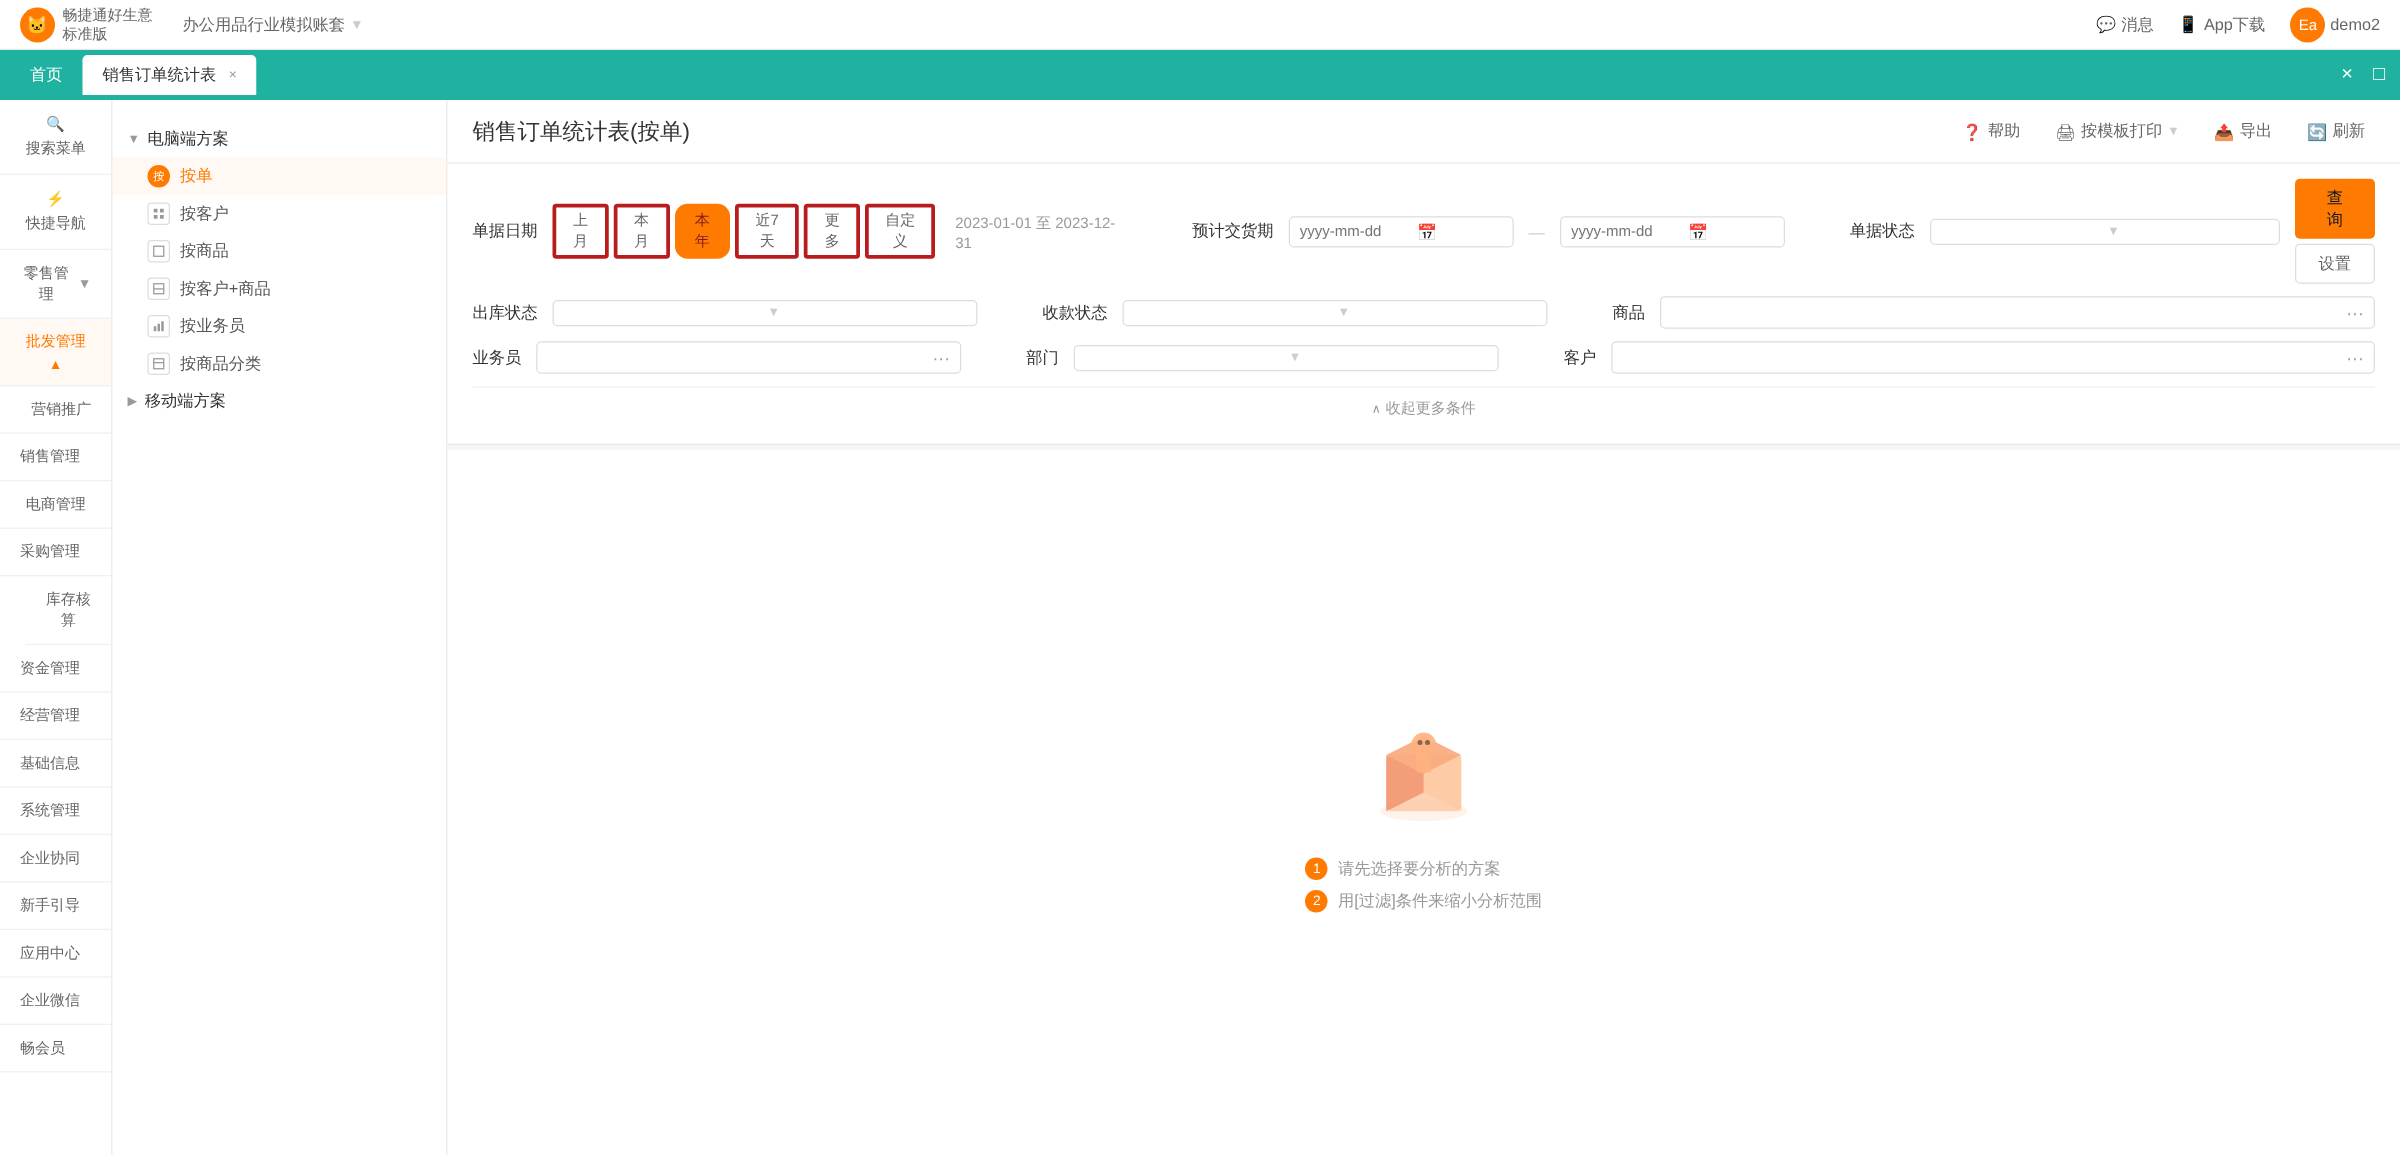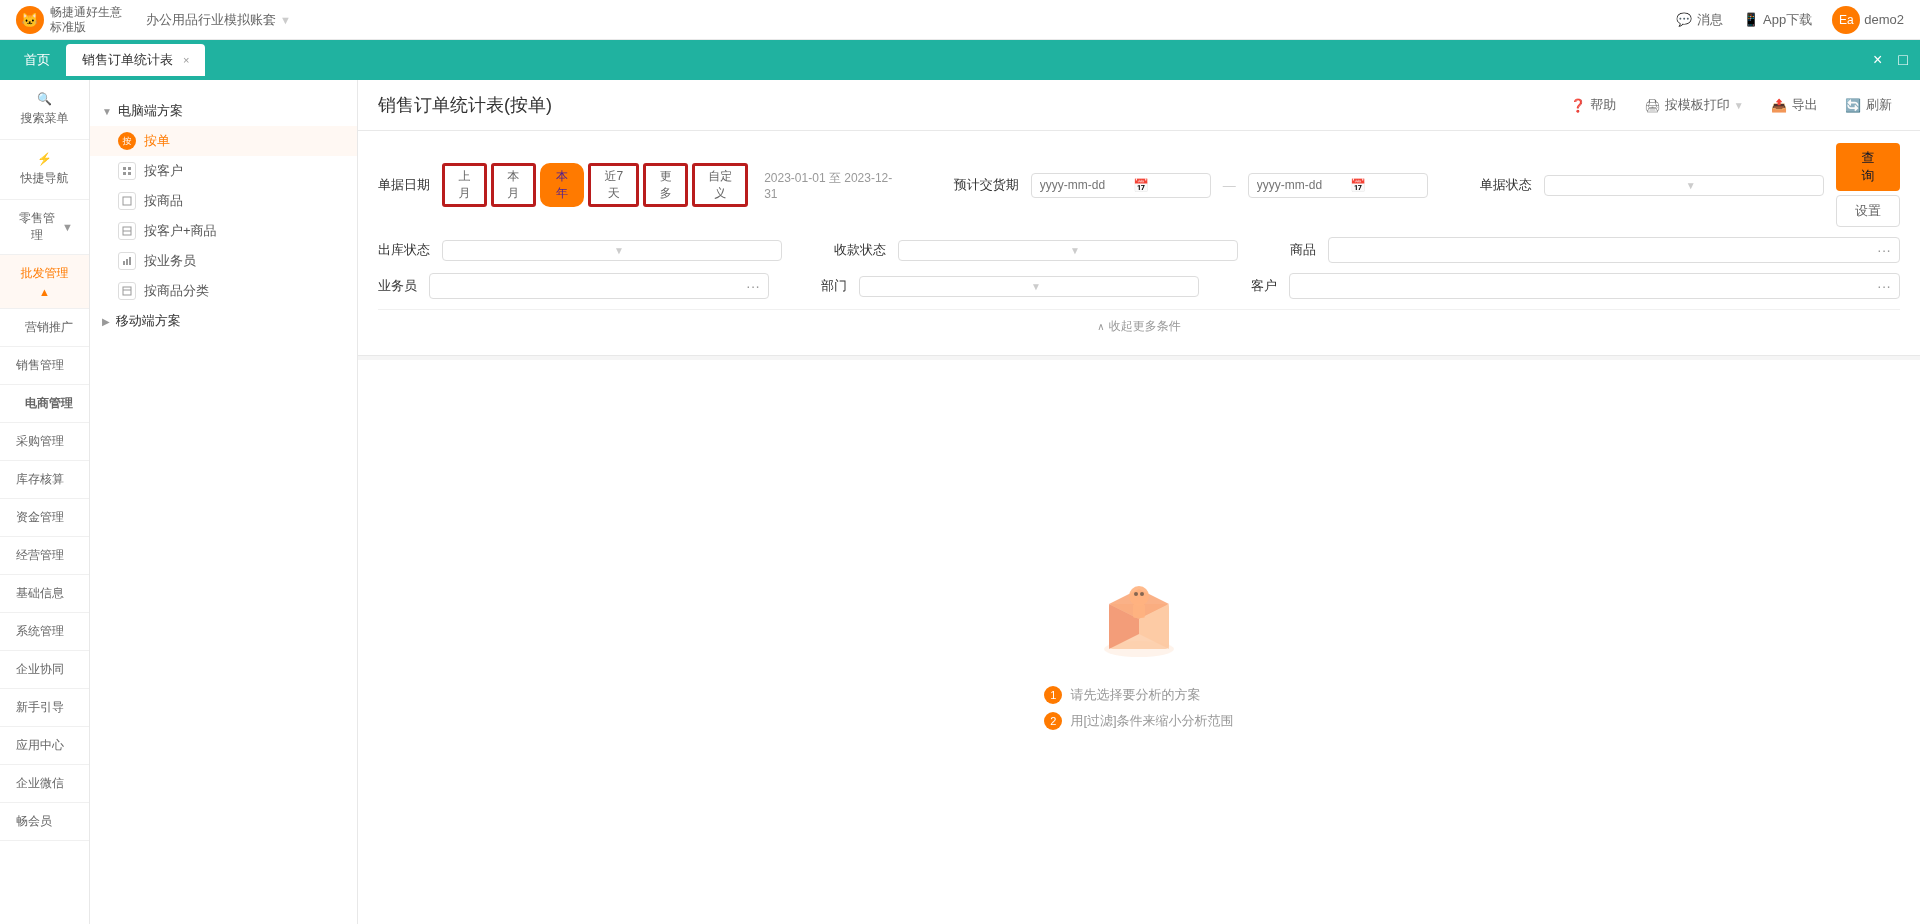--- a/index.html
+++ b/index.html
@@ -219,21 +219,21 @@
       flex-wrap: nowrap;
     }
     .filter-row:last-child { margin-bottom: 0; }
     .filter-label { font-size: 13px; color: #333; white-space: nowrap; flex-shrink: 0; }
     .date-btn-group { display: flex; gap: 4px; align-items: center; }
     .date-btn {
       padding: 2px 8px; font-size: 12px; border: 3px solid #b91c1c;
       border-radius: 3px; cursor: pointer; color: #666; background: #fff;
     }
     .date-btn.active {
-      background: #ff7a00; color: #4c1d95; border-color: #ff7a00;
+      background: #ff7a00; color: #7f1d1d; border-color: #ff7a00;
       border-radius: 10px;
     }
     .date-range { font-size: 12px; color: #999; margin-left: 4px; }
     .filter-date-input {
       display: flex; align-items: center; gap: 4px;
       border: 1px solid #ddd; border-radius: 4px;
       padding: 4px 8px; background: #fff; min-width: 180px;
     }
     .filter-date-input input {
       border: none; outline: none; font-size: 12px; color: #999; width: 90px; background: transparent;
@@ -365,27 +365,27 @@
     <div class="sidebar-item" style="flex-direction:column;justify-content:flex-end;padding:10px 16px;background:#fff8f3;color:#ff7a00;">
       <span>批发管理</span>
       <span style="color:#ff7a00;font-size:11px;">▲</span>
     </div>
     <div class="sidebar-item" style="flex-direction:row;justify-content:flex-end;padding:10px 16px;">
       <span>营销推广</span>
     </div>
     <div class="sidebar-item" style="flex-direction:row;justify-content:space-between;padding:10px 16px;">
       <span>销售管理</span>
     </div>
-    <div class="sidebar-item" style="flex-direction:row;justify-content:flex-end;padding:10px 16px;font-weight:bold;">
+    <div class="sidebar-item" style="flex-direction:row;justify-content:center;padding:10px 16px;">
       <span>电商管理</span>
     </div>
     <div class="sidebar-item" style="flex-direction:row;justify-content:space-between;padding:10px 16px;">
       <span>采购管理</span>
     </div>
-    <div class="sidebar-item" style="flex-direction:row;justify-content:space-between;padding:10px 16px;">
+    <div class="sidebar-item" style="flex-direction:row;justify-content:space-between;padding:10px 16px;margin-left:20px;">
       <span>库存核算</span>
     </div>
     <div class="sidebar-item" style="flex-direction:row;justify-content:space-between;padding:10px 16px;">
       <span>资金管理</span>
     </div>
     <div class="sidebar-item" style="flex-direction:row;justify-content:space-between;padding:10px 16px;">
       <span>经营管理</span>
     </div>
     <div class="sidebar-item" style="flex-direction:row;justify-content:space-between;padding:10px 16px;">
       <span>基础信息</span>

